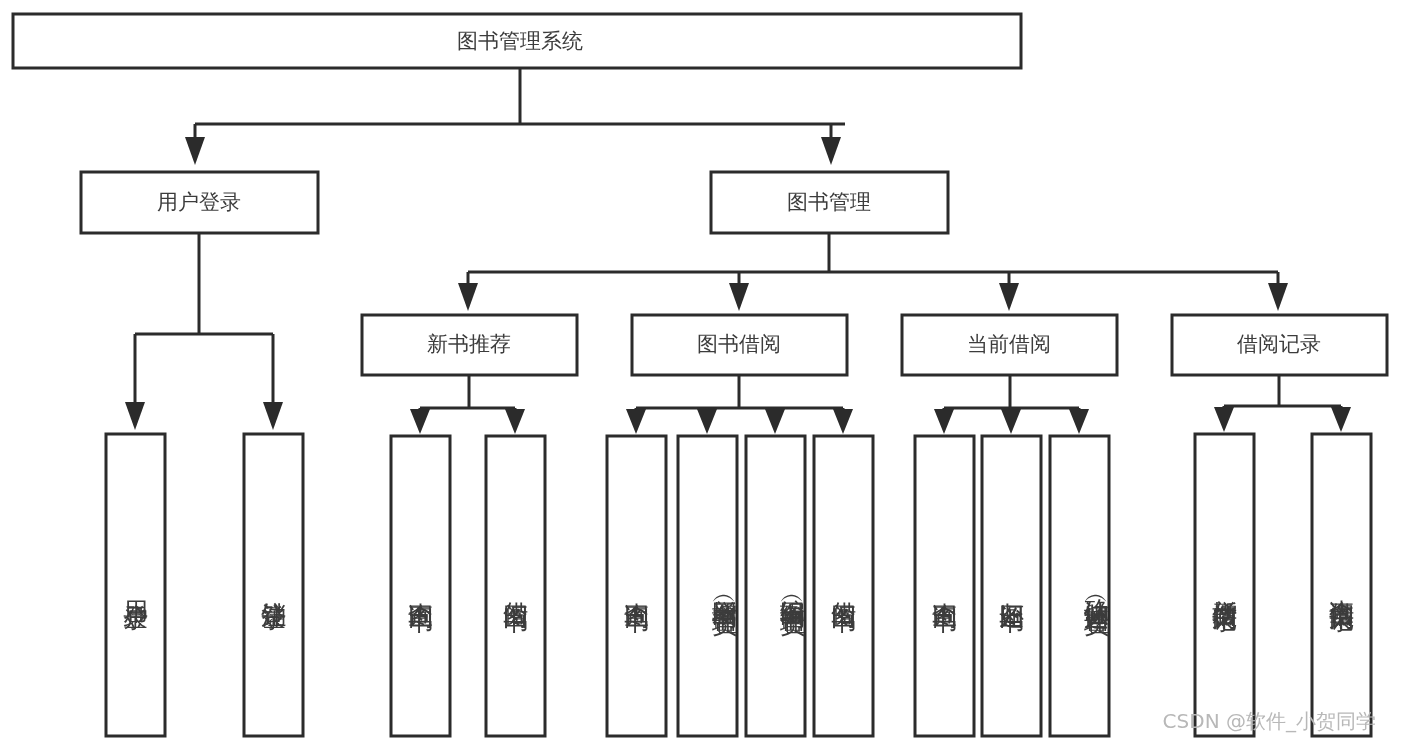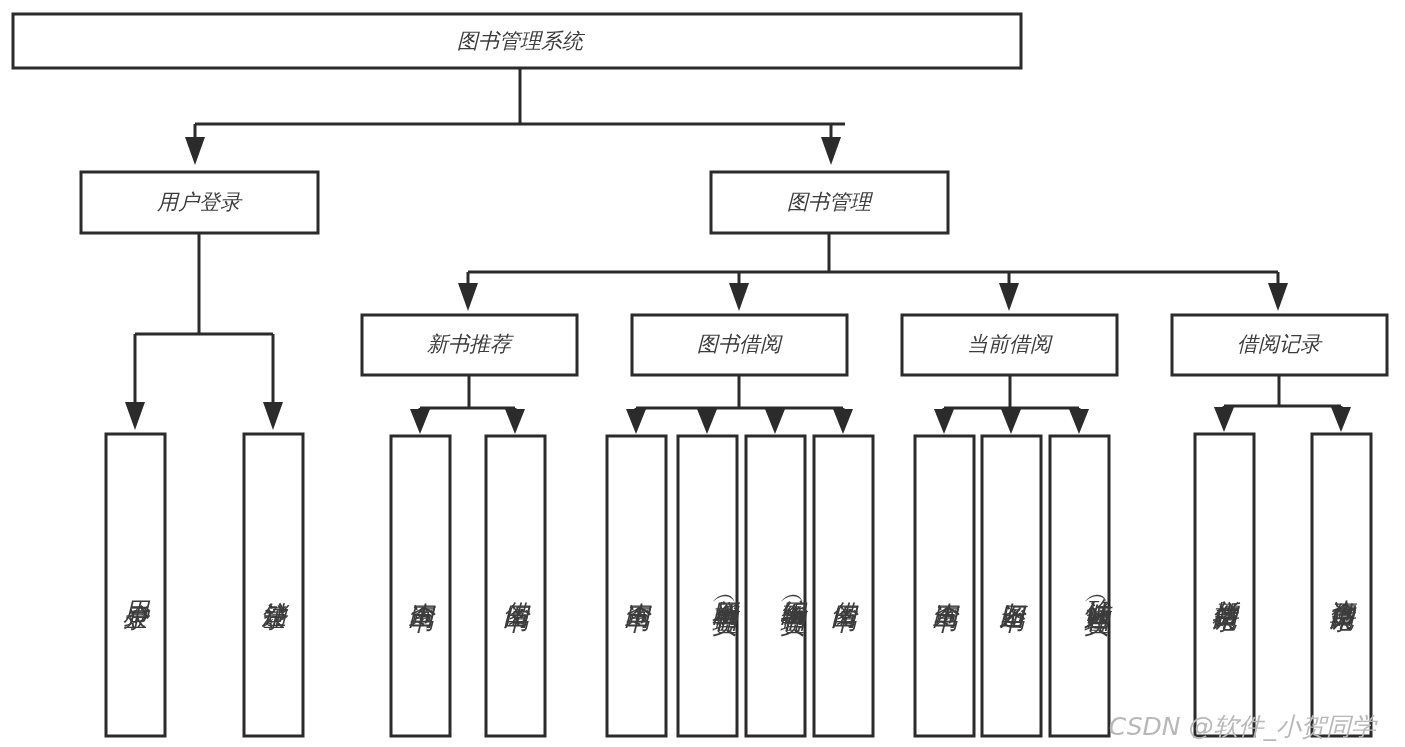--- a/index.html
+++ b/index.html
@@ -11,21 +11,20 @@
     width: 1405px;
     height: 747px;
     font-family: "DejaVu Sans", "Liberation Sans", sans-serif;
     overflow: hidden;
   }
   #diagram-root {
     position: relative;
     width: 1384px;
     height: 747px;
     background: #ffffff;
-    font-style: italic;
   }
   svg.diagram-canvas {
     position: absolute;
     top: 0;
     left: 0;
     width: 1405px;
     height: 747px;
   }
   .node-box {
     fill: #ffffff;
@@ -63,23 +62,23 @@
     justify-content: center;
     white-space: nowrap;
     pointer-events: none;
   }
   .leaf-label.center-v {
     align-items: center;
   }
   .watermark {
     position: absolute;
     right: 8px;
-    bottom: 4px;
-    font-family: "DejaVu Sans", "Liberation Sans", sans-serif;
-    font-size: 25px;
+    bottom: 12px;
+    font-family: "DejaVu Sans", "Liberation Sans", sans-serif;
+    font-size: 20px;
     color: #b8b8b8;
     white-space: nowrap;
     margin-left: 13px;
   }
 </style>
 </head>
 <body>
 
 <div id="diagram-root">
 

